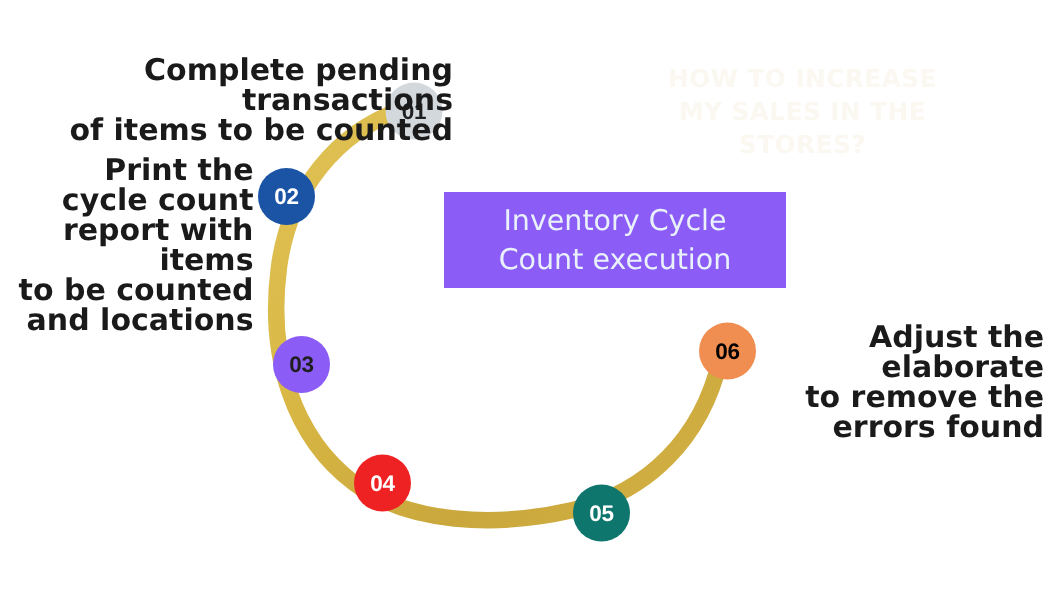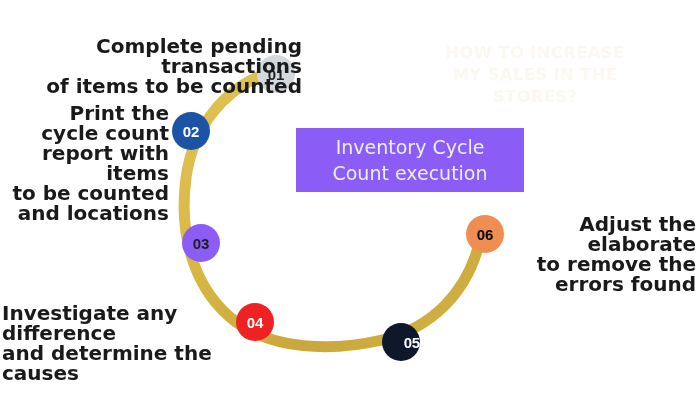--- a/index.html
+++ b/index.html
@@ -135,24 +135,22 @@
 to be counted
 and locations</div>
 
   <div class="step-circle" style="left:182px; top:224px; background:#8b5cf6; color:#1f1f1f;">
     <span>03</span>
   </div>
 
   <div class="step-circle" style="left:236px; top:303px; background:#ee2222; color:#ffffff;">
     <span>04</span>
   </div>
-  <div class="step-label align-left" style="left:2px; top:303px; width:230px;">Investigate any difference
-and determine the causes</div>
 
-  <div class="step-circle" style="left:382px; top:323px; background:#0f172a; color:#ffffff;justify-content:flex-end;">
+  <div class="step-circle" style="left:382px; top:323px; background:#0f766e; color:#ffffff;">
     <span>05</span>
   </div>
 
   <div class="step-circle" style="left:466px; top:215px; background:#f08e52; color:#000000;">
     <span>06</span>
   </div>
   <div class="step-label align-right" style="left:512px; top:214px; width:184px;">Adjust the elaborate
 to remove the
 errors found</div>
 

